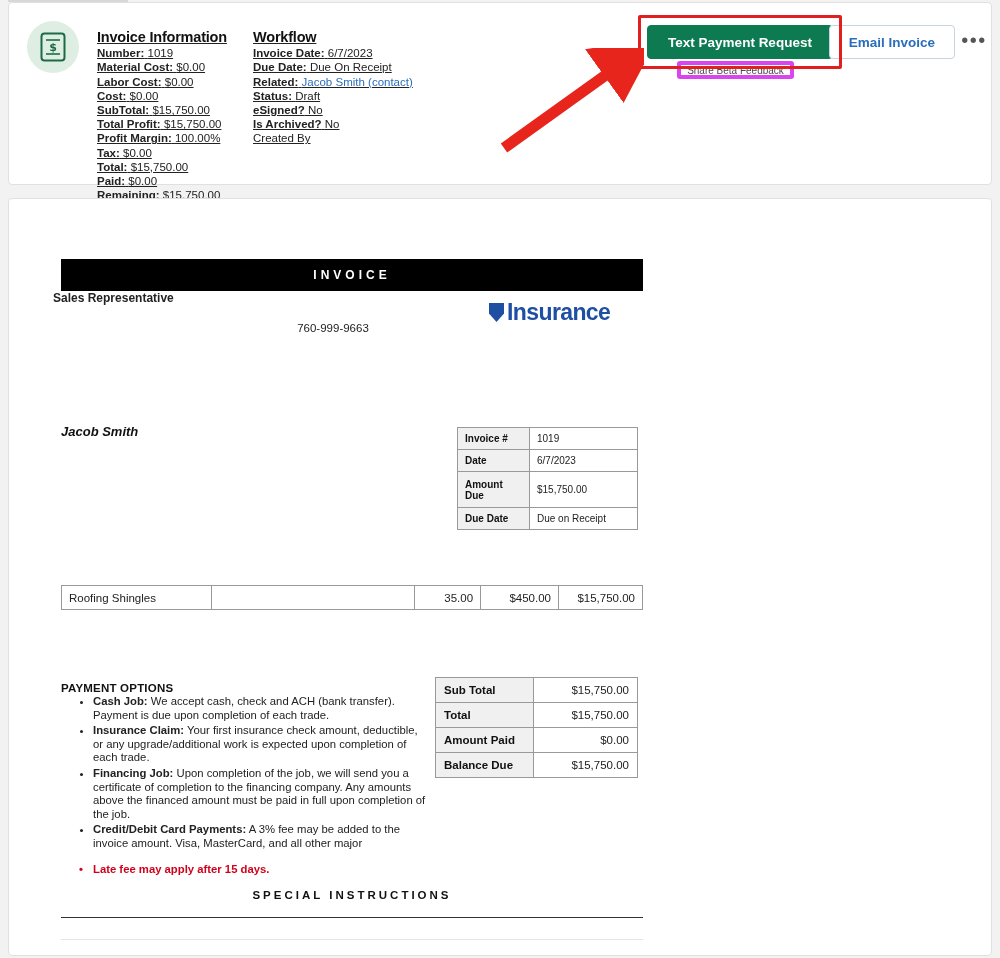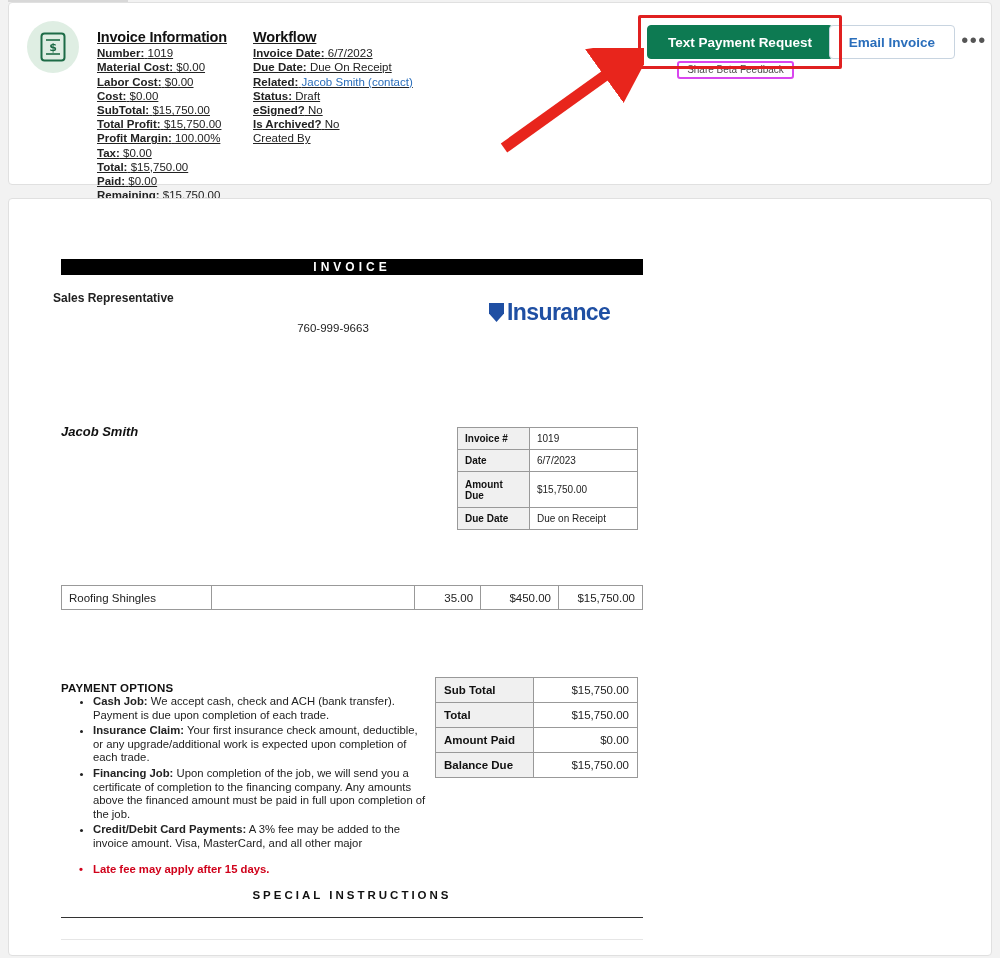--- a/index.html
+++ b/index.html
@@ -88,21 +88,21 @@
     font-size: 13.5px;
     font-weight: bold;
     cursor: pointer;
   }
   .btn-beta-feedback {
     position: absolute;
     left: 668px; top: 58px;
     width: 117px; height: 18px;
     background: #fff;
     color: #4a4a4a;
-    border: 2px solid #d946ef;
+    border: 4px solid #d946ef;
     border-radius: 3px;
     font-family: "Liberation Sans", sans-serif;
     font-size: 10px;
     line-height: 10px;
     cursor: pointer;
     overflow: hidden;
     white-space: nowrap;
     text-overflow: clip;
   }
   .btn-more {
@@ -137,21 +137,21 @@
   }
   .page {
     position: absolute;
     left: 44px; top: 0px;
     width: 590px; height: 758px;
   }
 
   .invoice-banner {
     position: absolute;
     left: 8px; top: 60px;
-    width: 582px; height: 16px;
+    width: 582px; height: 32px;
     background: #000;
     color: #fff;
     font-size: 12px;
     font-weight: bold;
     letter-spacing: 4px;
     display: flex; align-items: center; justify-content: center;
   }
   .sales-rep {
     position: absolute;
     left: 0; top: 92px; width: 560px;

